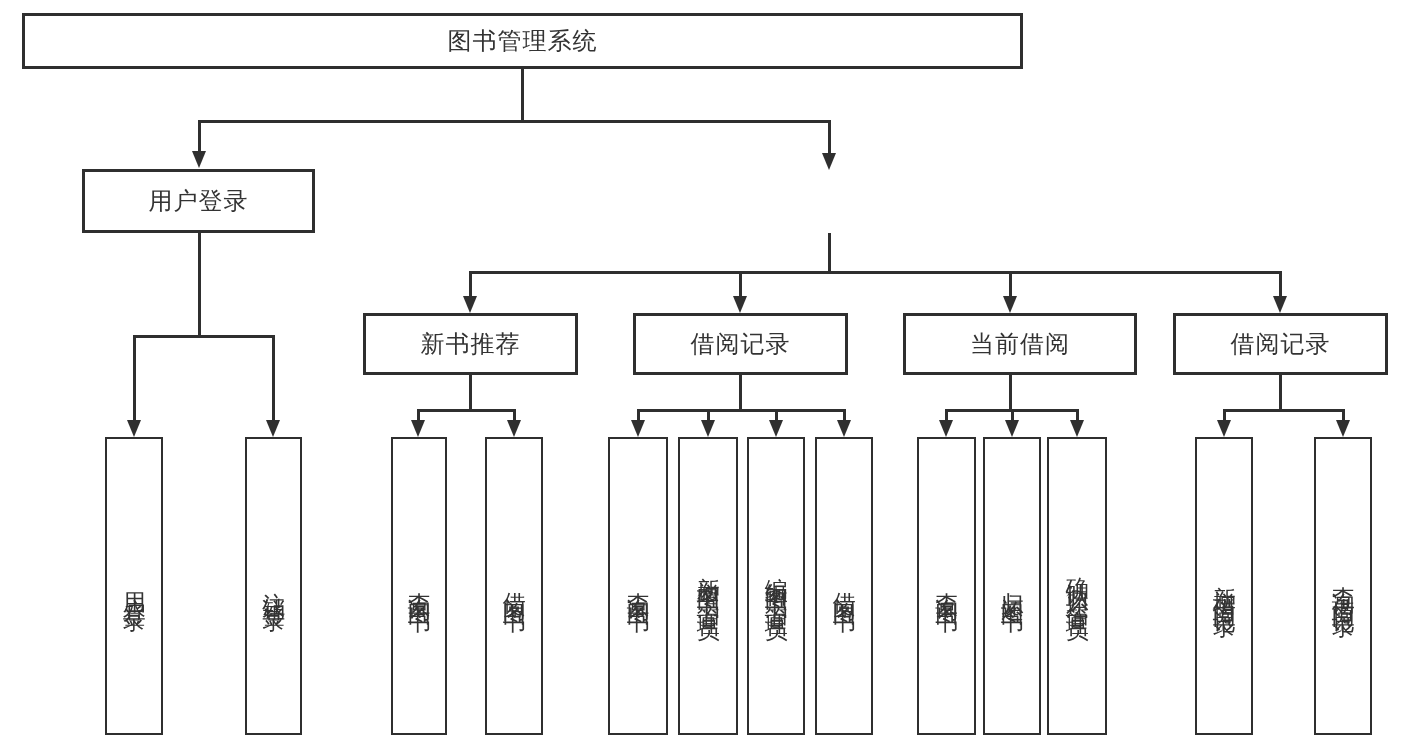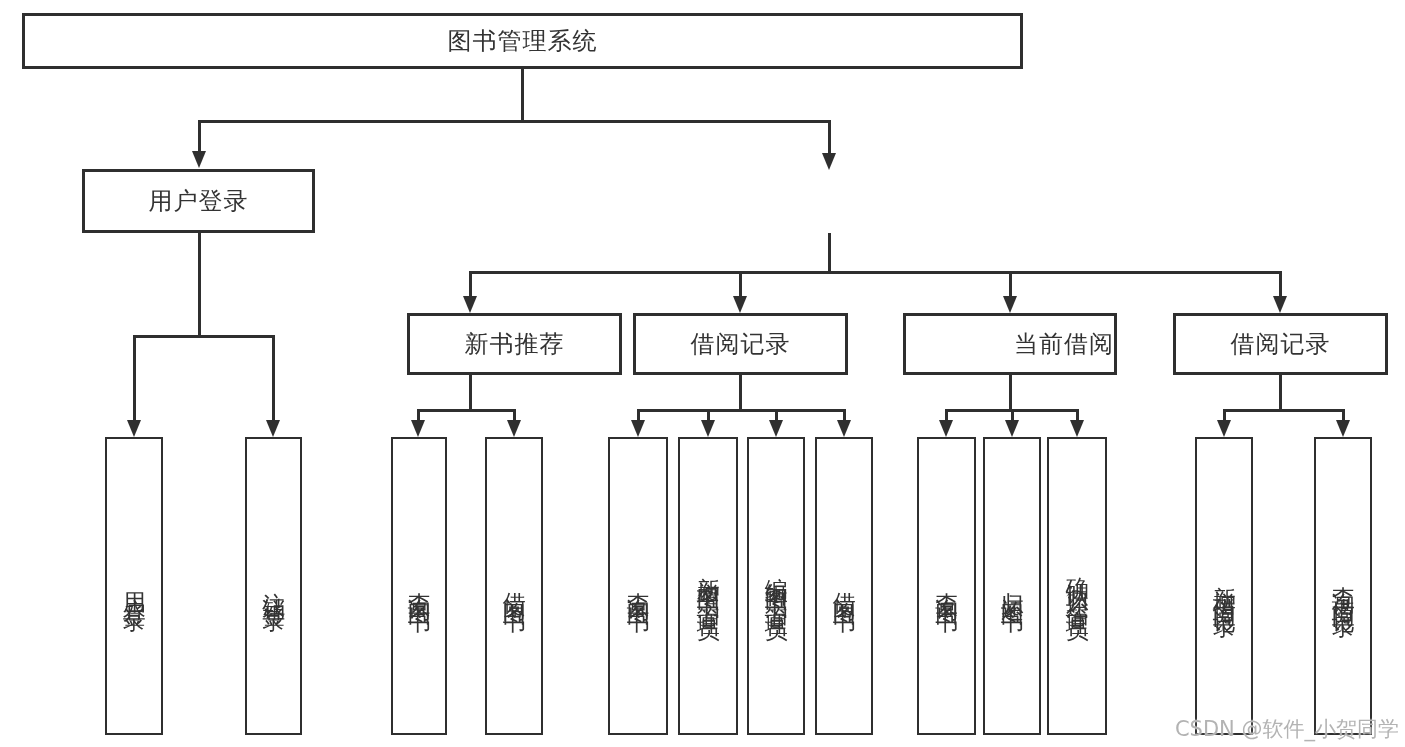--- a/index.html
+++ b/index.html
@@ -45,29 +45,29 @@
 
   <div class="node" style="left:22px; top:13px; width:1001px; height:56px;">
     <span>图书管理系统</span>
   </div>
 
   <div class="node" style="left:82px; top:169px; width:233px; height:64px;">
     <span>用户登录</span>
   </div>
 
 
-  <div class="node" style="left:363px; top:313px; width:215px; height:62px;margin-left:44px;">
+  <div class="node" style="left:363px; top:313px; width:215px; height:62px;">
     <span>新书推荐</span>
   </div>
 
   <div class="node" style="left:633px; top:313px; width:215px; height:62px;">
     <span>借阅记录</span>
   </div>
 
-  <div class="node" style="left:903px; top:313px; width:214px; height:62px;justify-content:flex-end;">
+  <div class="node" style="left:903px; top:313px; width:234px; height:62px;">
     <span>当前借阅</span>
   </div>
 
   <div class="node" style="left:1173px; top:313px; width:215px; height:62px;">
     <span>借阅记录</span>
   </div>
 
   <div class="leaf" style="left:105px; width:58px;">
     <span>用户登录</span>
   </div>
@@ -167,15 +167,14 @@
   <div class="arrow" style="left:631px;  top:420px;"></div>
   <div class="arrow" style="left:701px;  top:420px;"></div>
   <div class="arrow" style="left:769px;  top:420px;"></div>
   <div class="arrow" style="left:837px;  top:420px;"></div>
   <div class="arrow" style="left:939px;  top:420px;"></div>
   <div class="arrow" style="left:1005px; top:420px;"></div>
   <div class="arrow" style="left:1070px; top:420px;"></div>
   <div class="arrow" style="left:1217px; top:420px;"></div>
   <div class="arrow" style="left:1336px; top:420px;"></div>
 
-  <div class="watermark">CSDN @软件_小贺同学</div>
 
 </div>
 
 </body></html>

